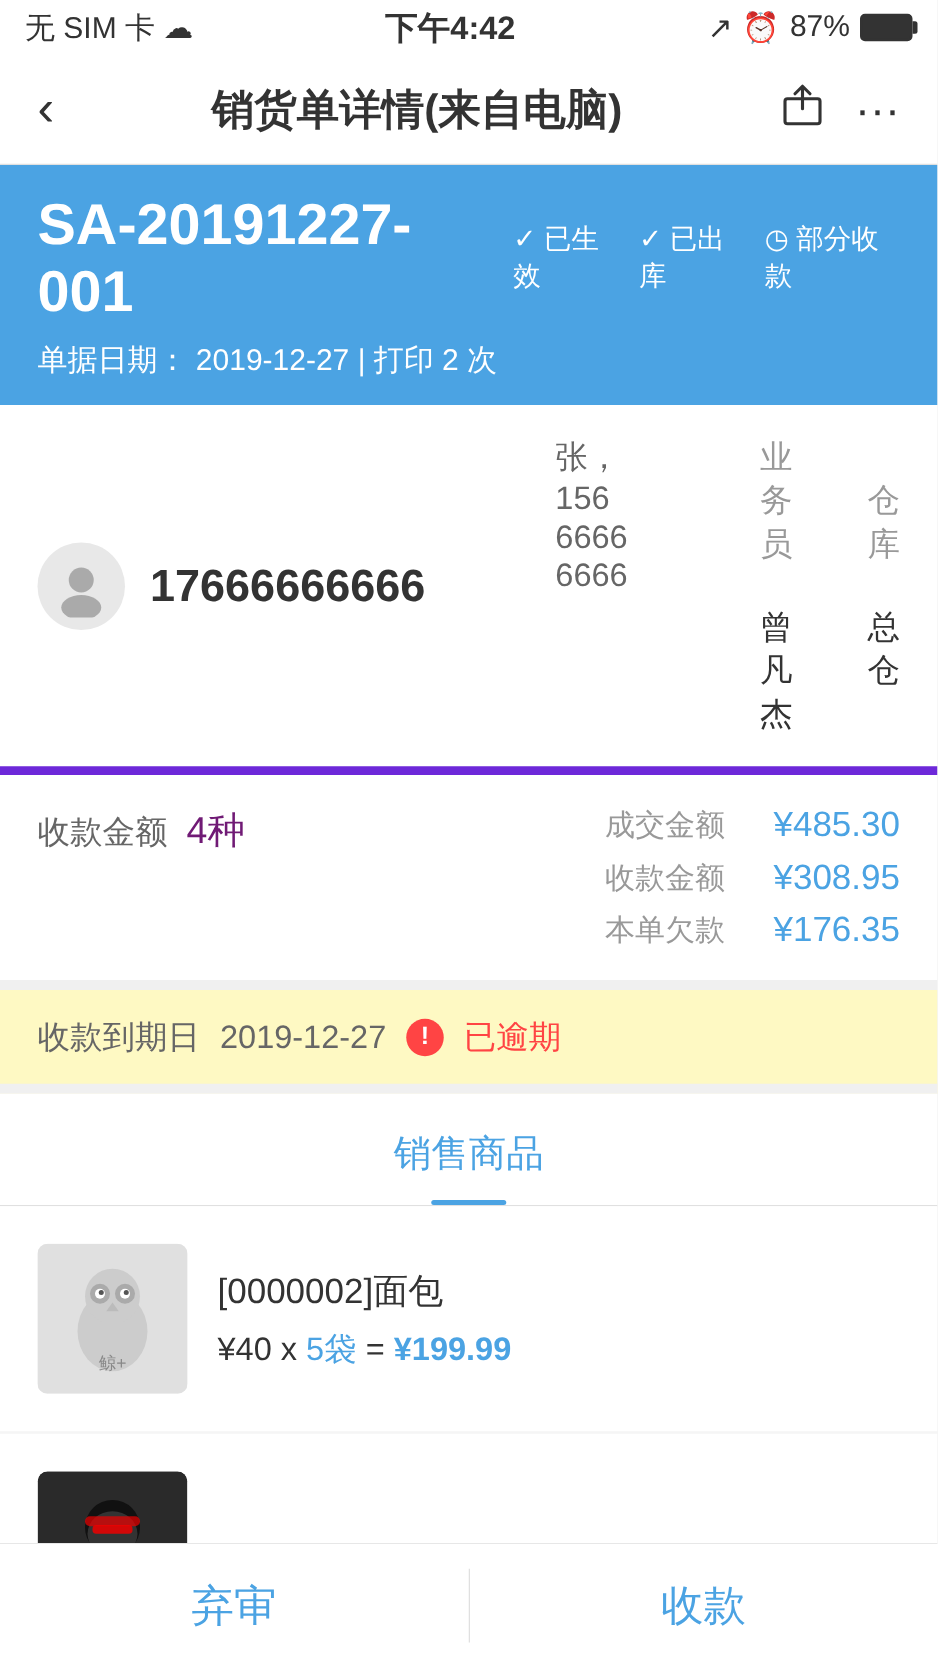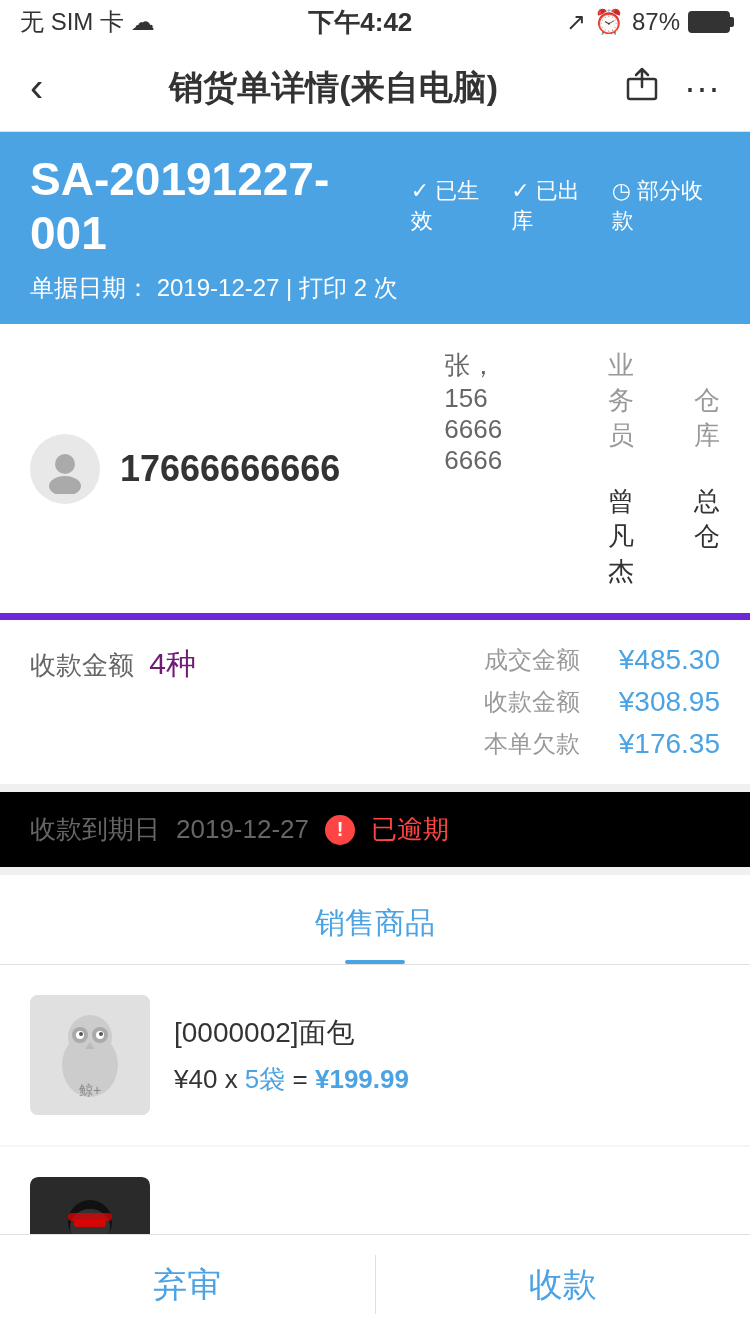--- a/index.html
+++ b/index.html
@@ -140,21 +140,21 @@
     }
     .stats-left { font-size: 26px; color: #666; }
     .stats-left-value { font-size: 30px; color: #701a75; font-weight: 500; margin-left: 8px; }
     .stats-right { display: flex; flex-direction: column; gap: 10px; text-align: right; }
     .stat-row { display: flex; gap: 20px; justify-content: flex-end; align-items: center; }
     .stat-label { font-size: 24px; color: #999; }
     .stat-value { font-size: 28px; color: #4BA3E3; font-weight: 500; min-width: 120px; text-align: right; }
 
     
     .due-section {
-      background: #000000;
+      background: #fef9c3;
       padding: 20px 30px;
       font-size: 26px;
       color: #666;
       display: flex;
       align-items: center;
       gap: 16px;
       border-bottom: 8px solid #f0f0f0;
     }
     .overdue-badge {
       background: #FF4444;

